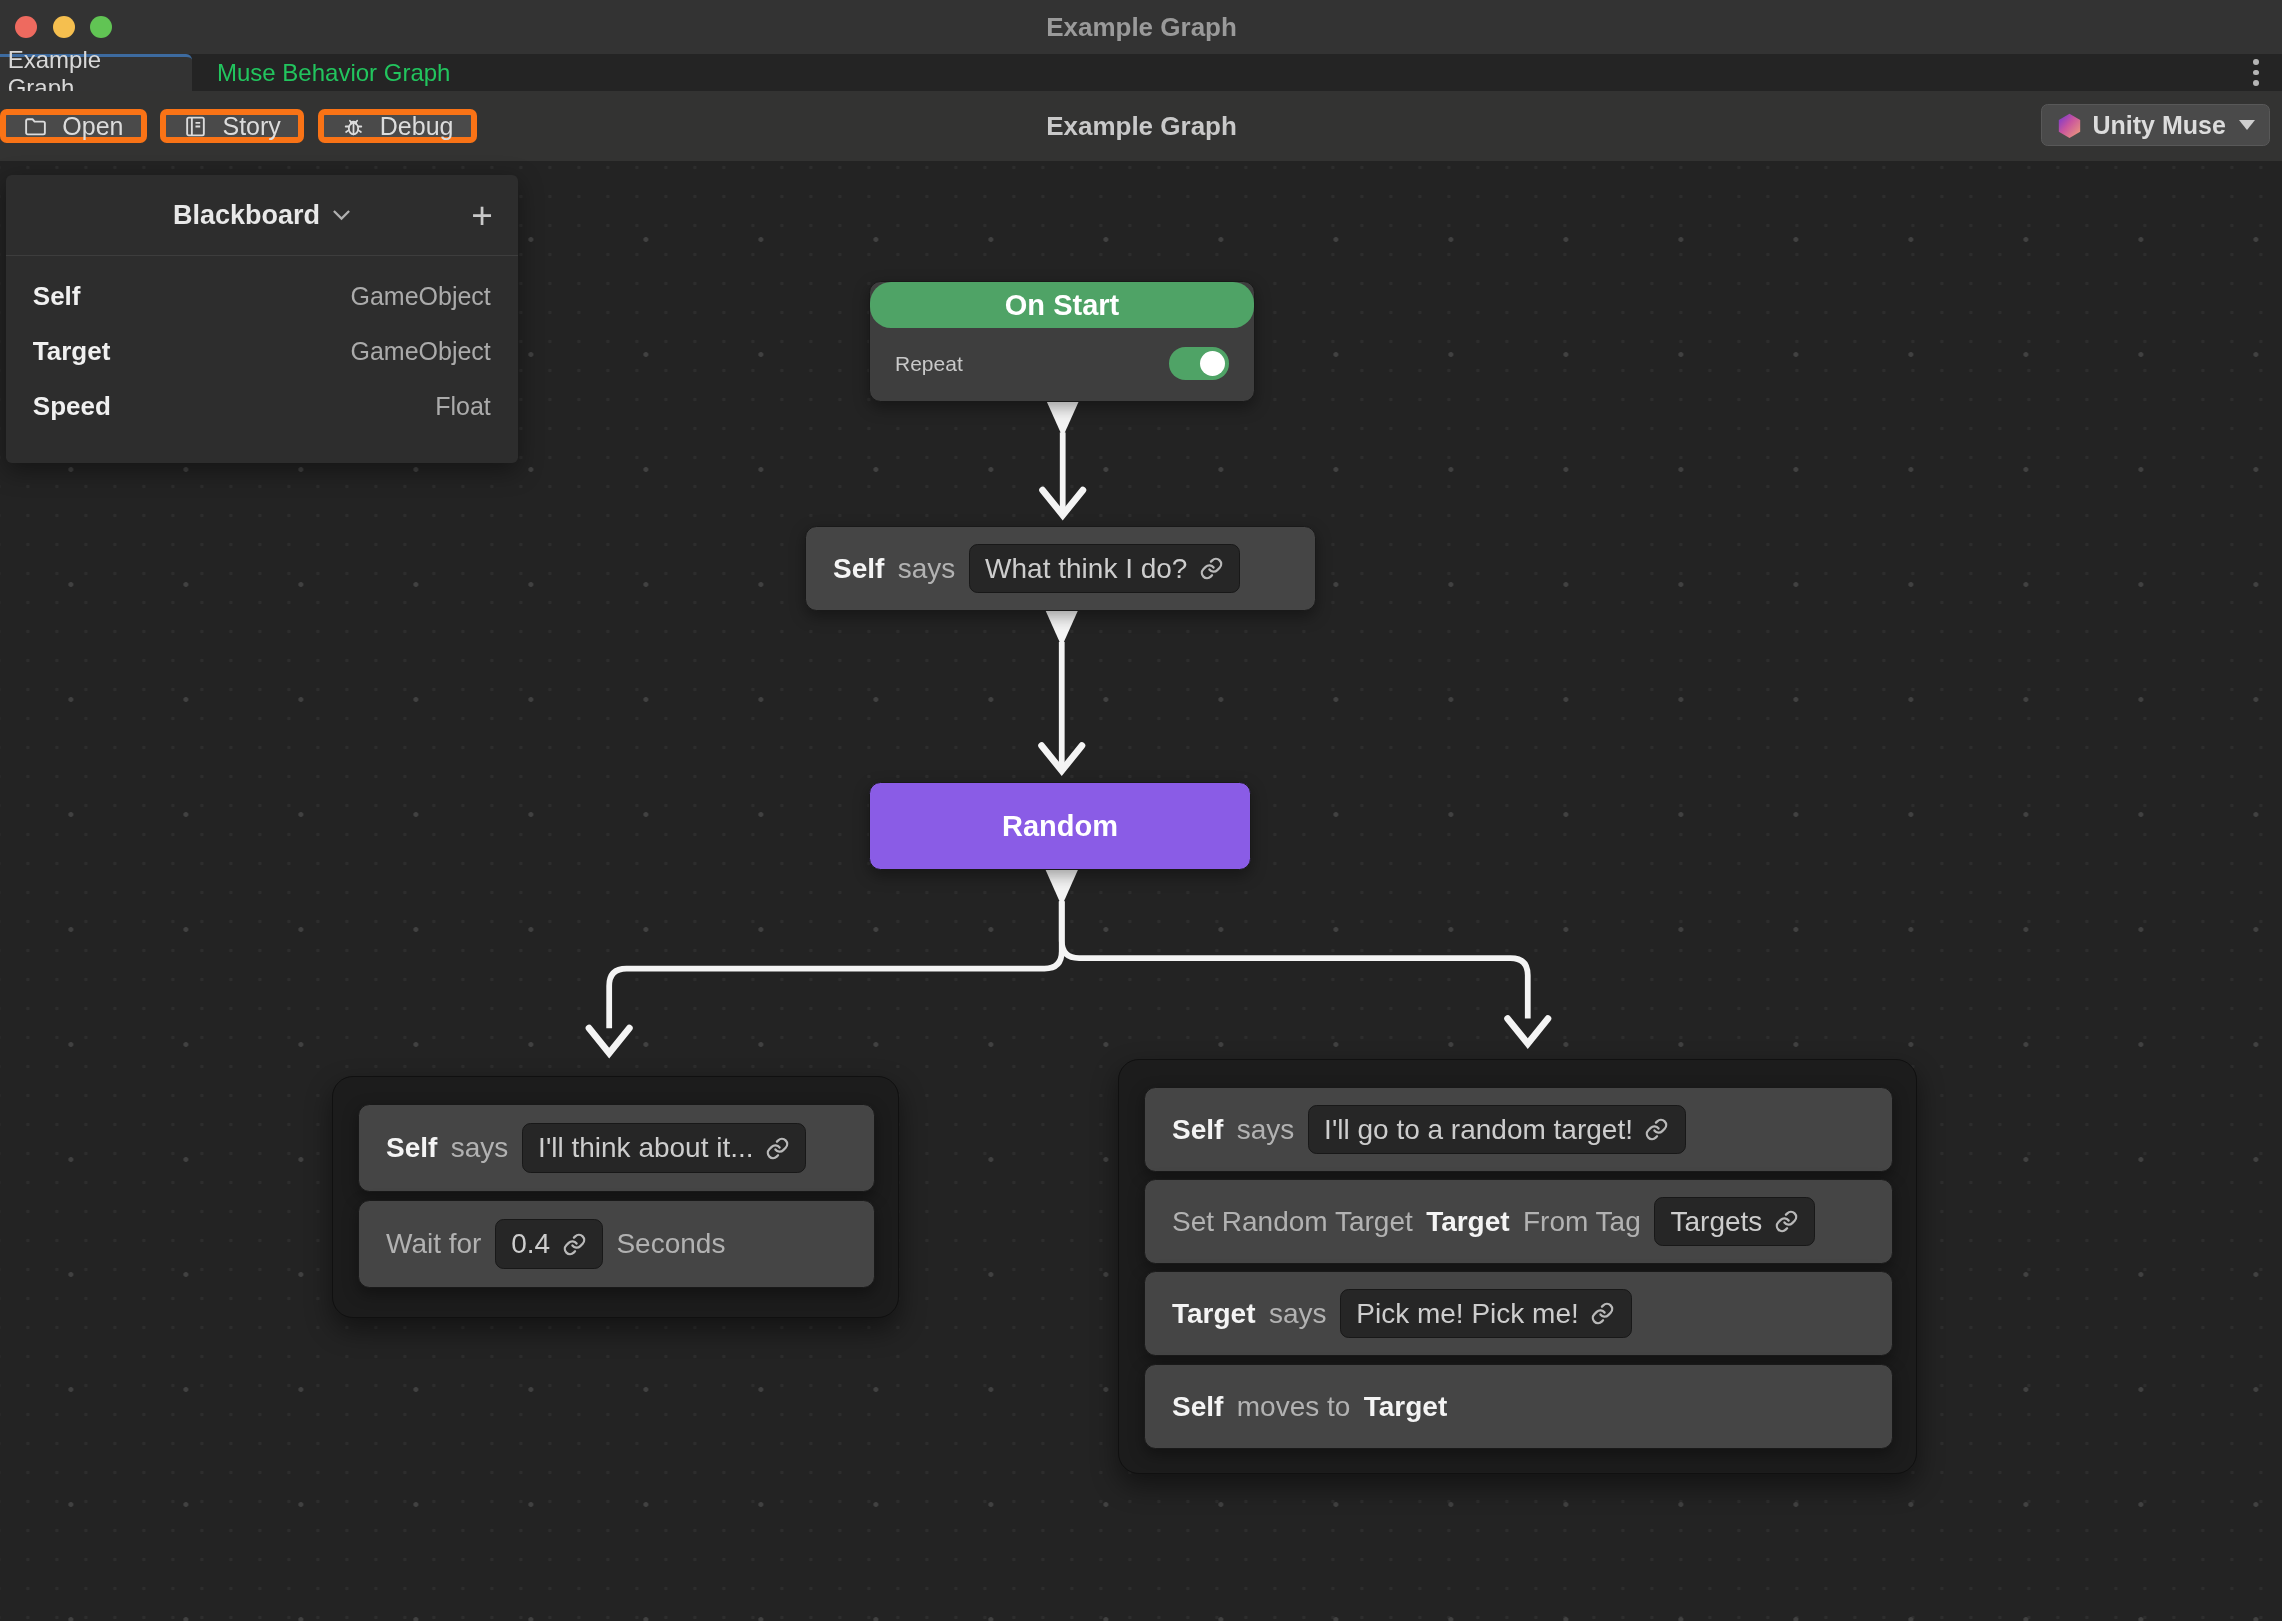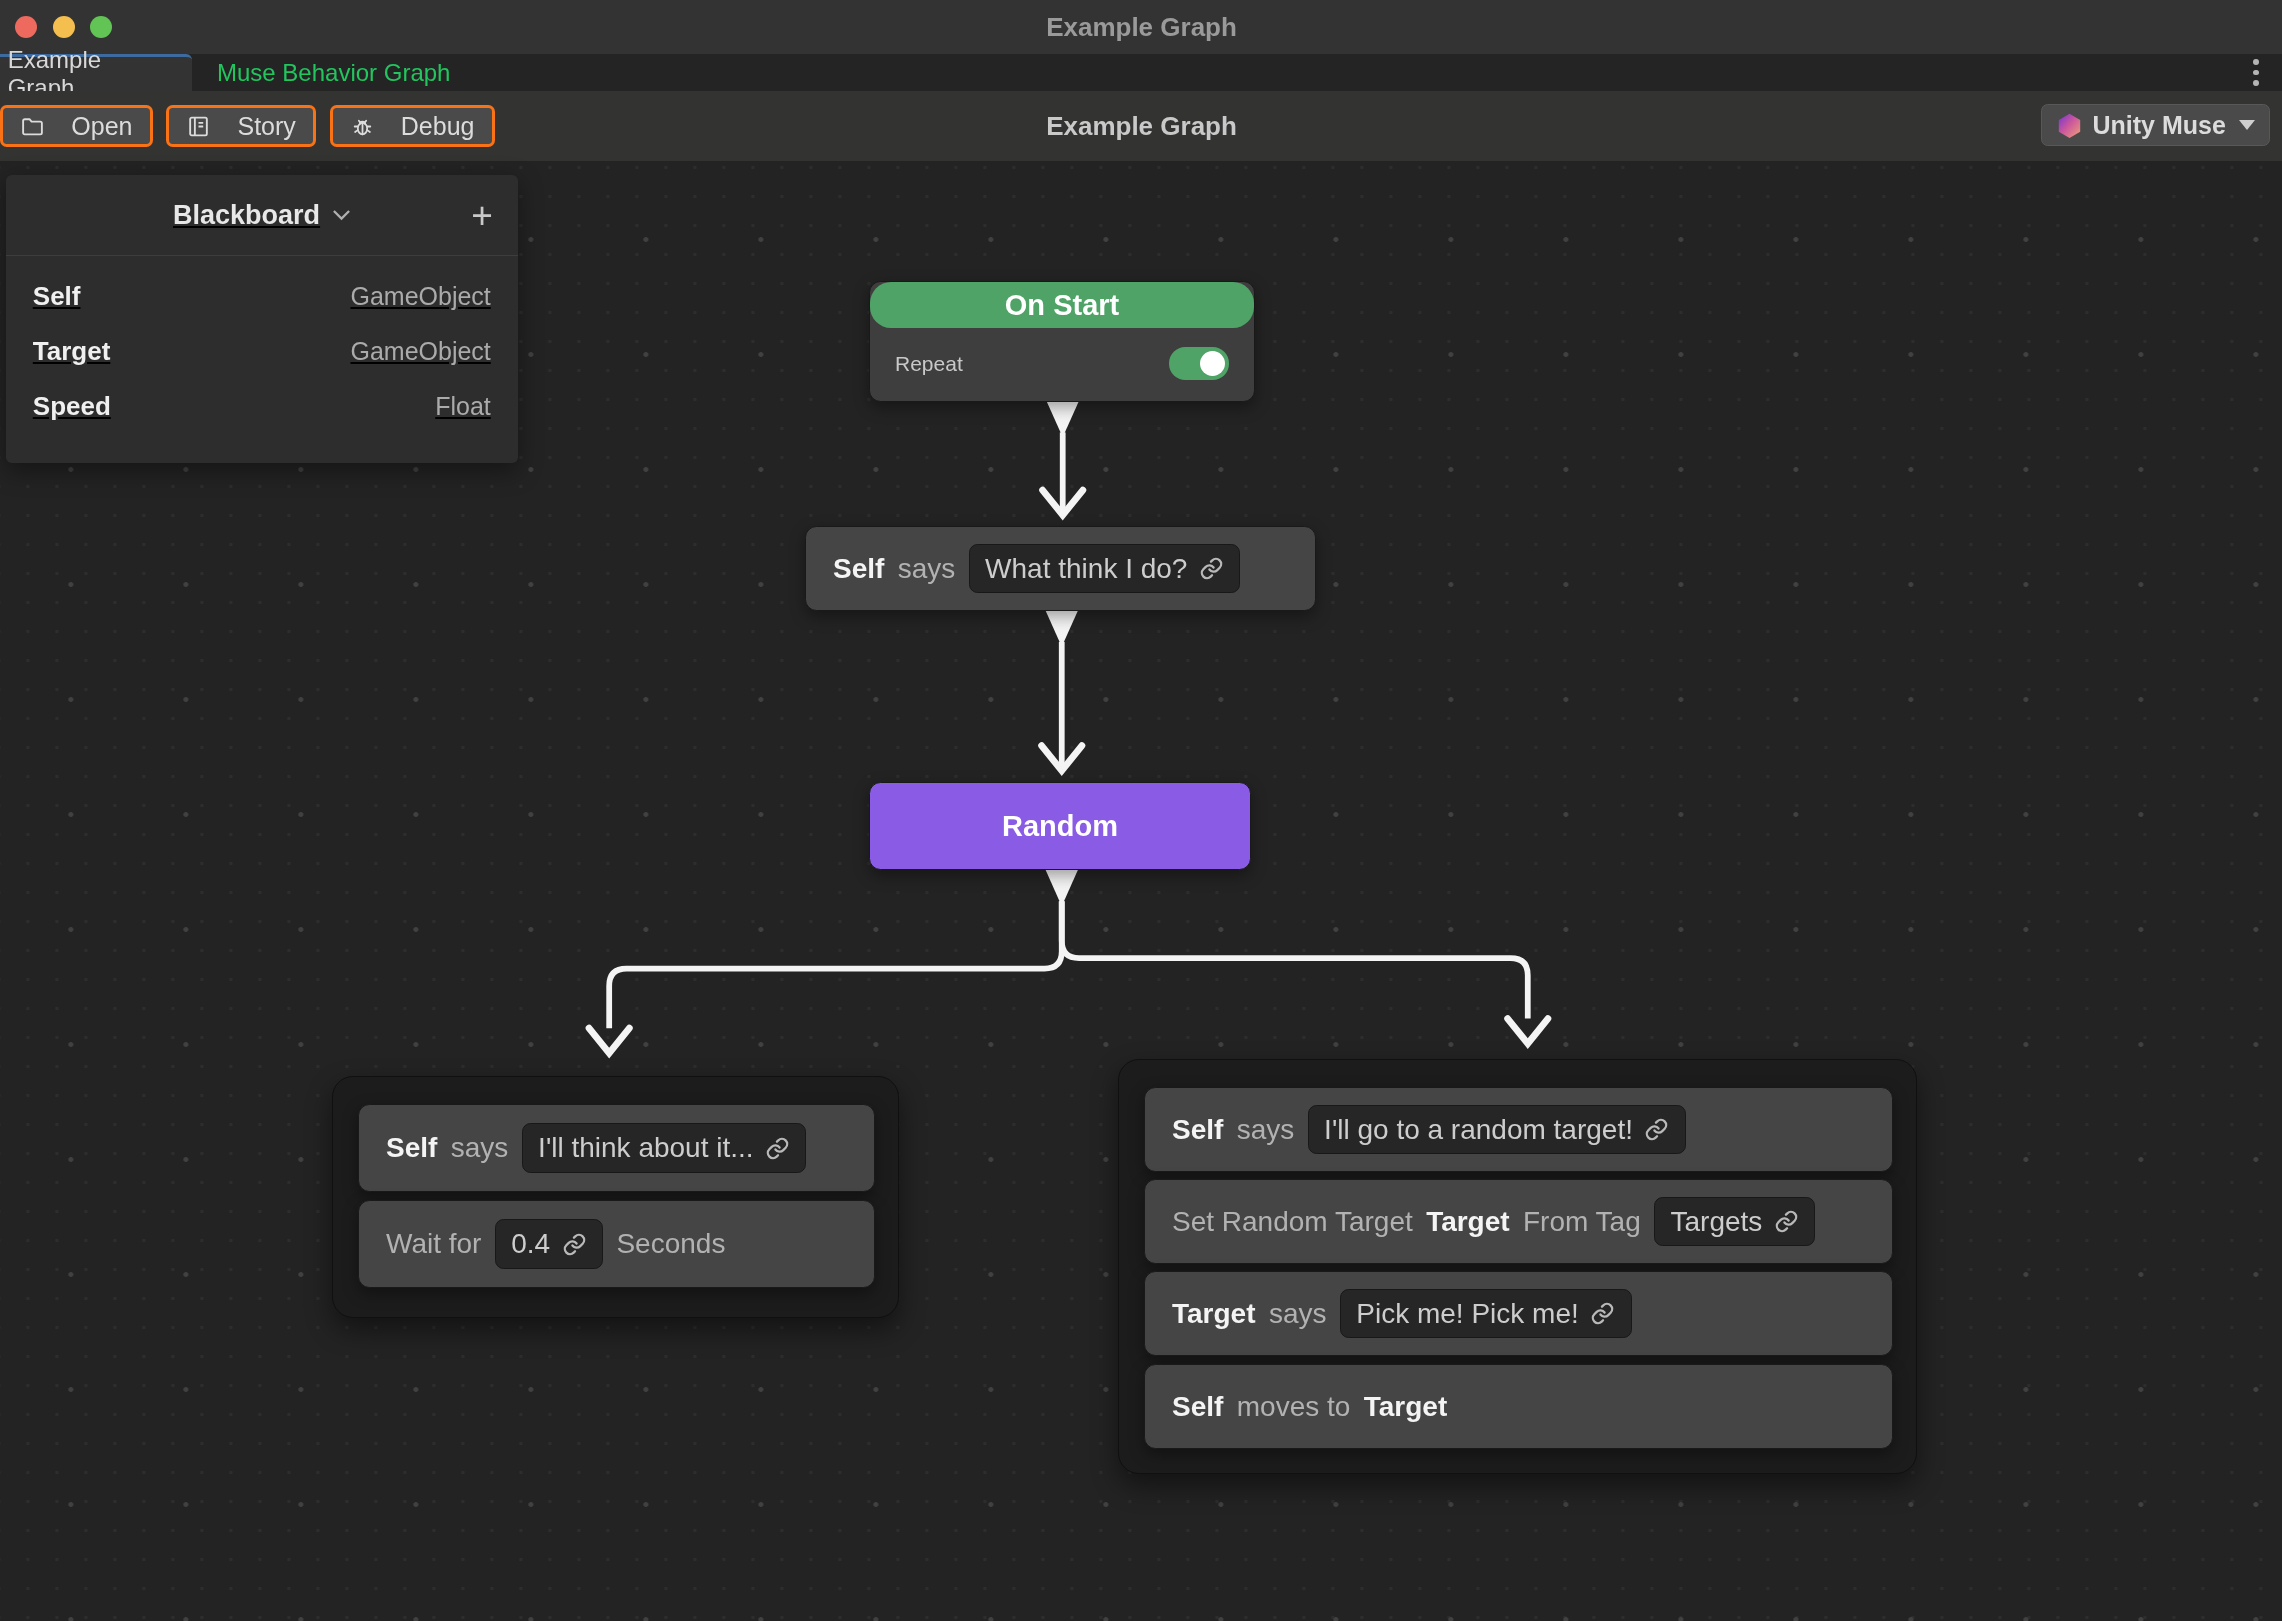--- a/index.html
+++ b/index.html
@@ -16,21 +16,21 @@
   .light.green { background:#61c454; }
   .win-title { width:100%; text-align:center; font-size:26px; font-weight:700; color:#9a9a9a; }
 
   .tabbar { position:absolute; left:0; top:54px; width:2283px; height:37px; background:#242424; display:flex; }
   .tab { height:100%; display:flex; align-items:center; padding:0 25px; font-size:24px; color:#22c55e; position:relative; cursor:default; }
   .tab.active { background:#333333; color:#d8d8d8; border-top:3.8px solid #3d6ba0; border-top-right-radius:5.8px; padding-top:0; width:192px; justify-content:flex-start; padding-left:7.7px; }
   .kebab { position:absolute; right:7.7px; top:0; height:37px; width:38px; display:flex; flex-direction:column; align-items:center; justify-content:center; gap:4.8px; }
   .kebab i { width:5.8px; height:5.8px; border-radius:50%; background:#b5b5b5; }
 
   .toolbar { position:absolute; left:0; top:91px; width:2283px; height:70px; background:#333332; display:flex; align-items:center; }
-  .tbtn { display:flex; align-items:center; gap:26px; height:42px; padding:0 17.3px; background:#4a4a4a; border:3px solid #f97316; border-radius:6.7px; color:#dcdcdc; font-size:25px; margin-right:13.4px; }
+  .tbtn { display:flex; align-items:center; gap:14px; height:34px; padding:0 17.3px; background:#4a4a4a; border:6px solid #f97316; border-radius:6.7px; color:#dcdcdc; font-size:25px; margin-right:13.4px; }
   .tbtn:first-child { margin-left:13.4px; }
   .tb-title { position:absolute; left:0; width:100%; text-align:center; font-size:26px; font-weight:700; color:#c9c9c9; pointer-events:none; }
   .muse-btn { position:absolute; right:13.4px; top:13.4px; height:42px; display:flex; align-items:center; gap:9.6px; padding:0 13.4px; background:#4a4a4a; border:1px solid #585858; border-radius:6.7px; color:#dcdcdc; font-size:25px;font-weight:bold; }
   .dd-tri { width:0; height:0; border-left:8.6px solid transparent; border-right:8.6px solid transparent; border-top:10.6px solid #cfcfcf; margin-left:3.8px; }
 
   
   .canvas { position:absolute; left:0; top:161px; width:2283px; height:1460px; background-color:#232323;
     background-image:
       radial-gradient(circle,#414141 2.1px,transparent 2.7px),
       radial-gradient(circle,#2d2d2d 1.5px,transparent 2.1px);
@@ -151,21 +151,21 @@
       <polygon points="1088,905 1122,905 1105,943" fill="#f4f4f4" stroke="none"></polygon>
       <path d="M1105,938 L1105,990 Q1105,1008 1087,1008 L652,1008 Q634,1008 634,1026 L634,1070" stroke-width="6"></path>
       <polyline points="613,1070 634,1096 655,1070" stroke-width="7" stroke-linecap="round"></polyline>
     </g>
     <g stroke="#f4f4f4" fill="none">
       <path d="M1105,938 L1105,979 Q1105,997 1123,997 L1572,997 Q1590,997 1590,1015 L1590,1060" stroke-width="6"></path>
       <polyline points="1569,1060 1590,1086 1611,1060" stroke-width="7" stroke-linecap="round"></polyline>
     </g>
   </svg>
 
-  <div class="panel" style="left:5.8px; top:175px; width:512px; height:288px;text-decoration:underline;">
+  <div class="panel" style="left:5.8px; top:175px; width:512px; height:288px;">
     <div class="panel-head">
       <span>Blackboard</span>
       <svg width="19" height="11.5" viewBox="0 0 20 12" fill="none" stroke="#b0b0b0" stroke-width="2.4">
           <polyline points="2,2 10,10 18,2"></polyline>
         </svg>
       <span class="panel-plus">+</span>
     </div>
     <div style="padding-top:13.4px;">
       <div class="bb-row">
         <span class="bb-name">Self</span>

